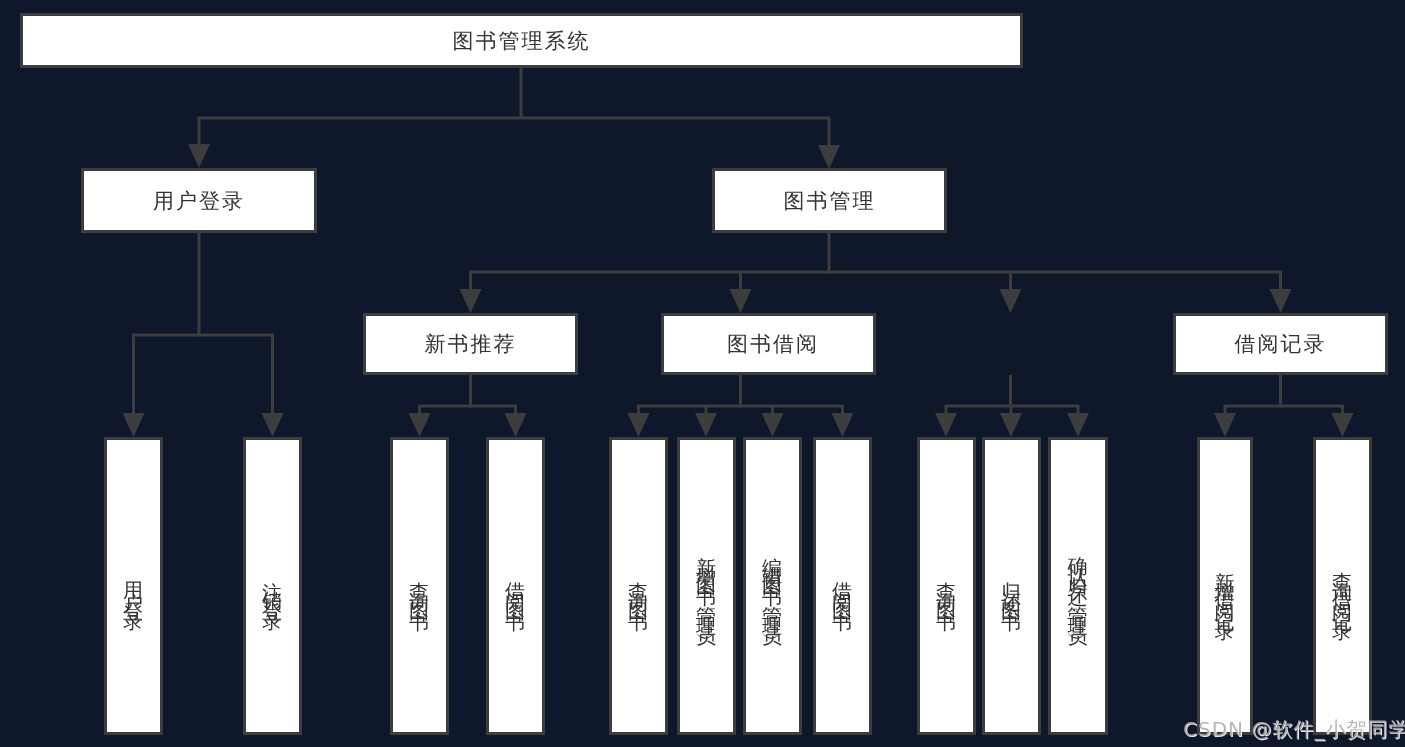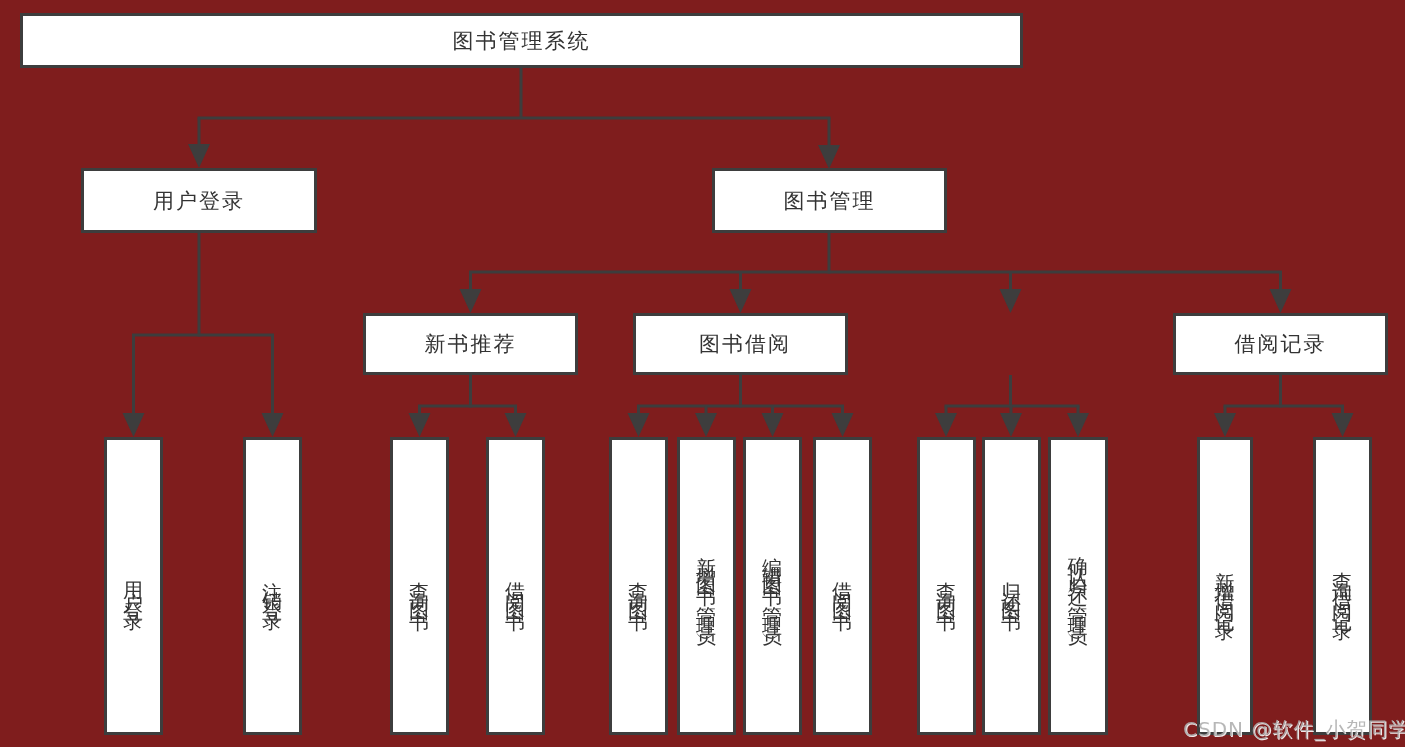--- a/index.html
+++ b/index.html
@@ -1,20 +1,20 @@
 <!DOCTYPE html>
 <html><head>
 <meta charset="utf-8">
 <style>
   html, body { margin: 0; padding: 0; background: #ffffff; }
   #canvas {
     position: relative;
     width: 1405px;
     height: 747px;
-    background: #7f1d1d;
+    background: #0f172a;
     overflow: hidden;
     font-family: "DejaVu Sans", "Liberation Sans", sans-serif;
   }
   #connectors {
     position: absolute;
     left: 0; top: 0;
     width: 1405px; height: 747px;
     z-index: 1;
   }
   #connectors path.ln { stroke: #3d3d3d; stroke-width: 3; fill: none; }
@@ -135,21 +135,21 @@
   <div class="box l2-box" style="left:81px; width:236px;">
     <span class="h-label">用户登录</span>
   </div>
   <div class="box l3-box" style="left:363px;">
     <span class="h-label">新书推荐</span>
   </div>
 
   <div class="box l2-box" style="left:712px; width:235px;">
     <span class="h-label">图书管理</span>
   </div>
-  <div class="box l3-box" style="left:633px;padding-left:9px;">
+  <div class="box l3-box" style="left:661px;padding-left:9px;">
     <span class="h-label">图书借阅</span>
   </div>
   <div class="box l3-box" style="left:1173px;">
     <span class="h-label">借阅记录</span>
   </div>
 
   <div class="box leaf" style="left:104px;">
     <span class="v-label">用户登录</span>
   </div>
   <div class="box leaf" style="left:243px;">

